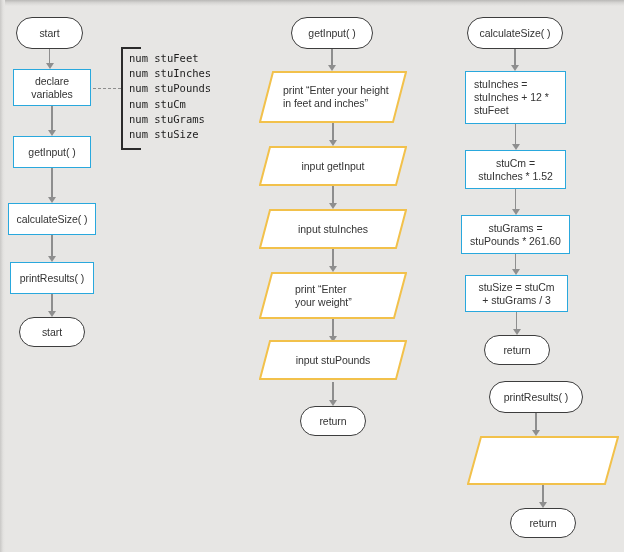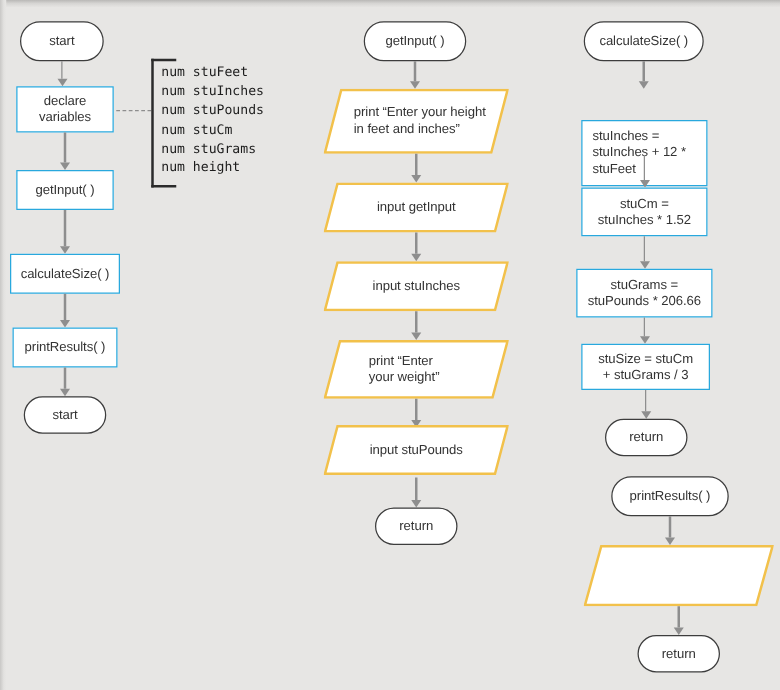--- a/index.html
+++ b/index.html
@@ -50,21 +50,20 @@
 
   
   .process {
     background: #ffffff;
     border: 1.6px solid #29a8dd;
   }
   .process.left-text {
     justify-content: flex-start;
     text-align: left;
     padding-left: 8px;
-    margin-top: 25px;
   }
 
   
   .io {
     background: transparent;
   }
   .io svg {
     position: absolute;
     left: 0; top: 0;
   }
@@ -186,21 +185,21 @@
 
   <div id="annot-dash" style="left:93px; top:88px; width:28px;"></div>
 
   <div id="annotation" style="left:121px; top:47px; width:118px; height:103px;">
     <div id="annot-bracket" style="width:20px; height:103px;"></div>
     <div id="annot-list" style="left:8px; top:4px;">num stuFeet
 num stuInches
 num stuPounds
 num stuCm
 num stuGrams
-num height</div>
+num stuSize</div>
   </div>
 
   <div class="node terminator" style="left:291px; top:17px; width:82px; height:32px;">
     <span>getInput( )</span>
   </div>
 
   <div class="arrow" style="left:291px; top:49px; width:82px; height:22px;">
     <div class="shaft" style="height:16px;"></div>
       <div class="head"></div>
   </div>
@@ -296,21 +295,21 @@
 stuInches * 1.52</span>
   </div>
 
   <div class="arrow" style="left:465px; top:189px; width:101px; height:26px;">
     <div class="shaft" style="height:20px;"></div>
       <div class="head"></div>
   </div>
 
   <div class="node process" style="left:461px; top:215px; width:109px; height:39px; white-space:pre-line;">
     <span>stuGrams =
-stuPounds * 206.66</span>
+stuPounds * 261.60</span>
   </div>
 
   <div class="arrow" style="left:461px; top:254px; width:109px; height:21px;">
     <div class="shaft" style="height:15px;"></div>
       <div class="head"></div>
   </div>
 
   <div class="node process" style="left:465px; top:275px; width:103px; height:37px; white-space:pre-line;">
     <span>stuSize = stuCm
 + stuGrams / 3</span>

